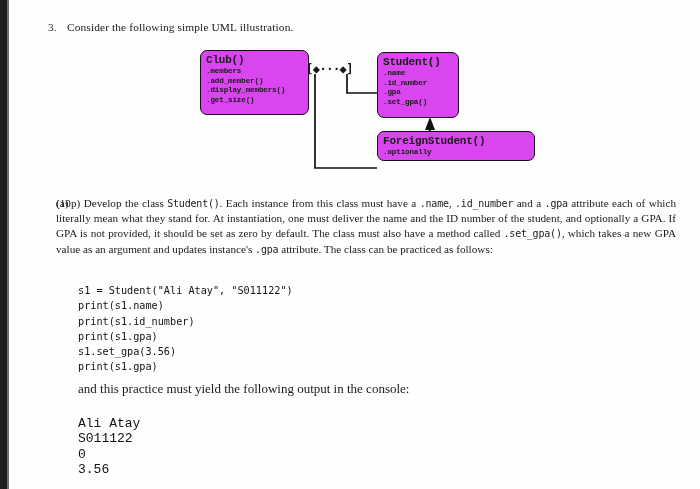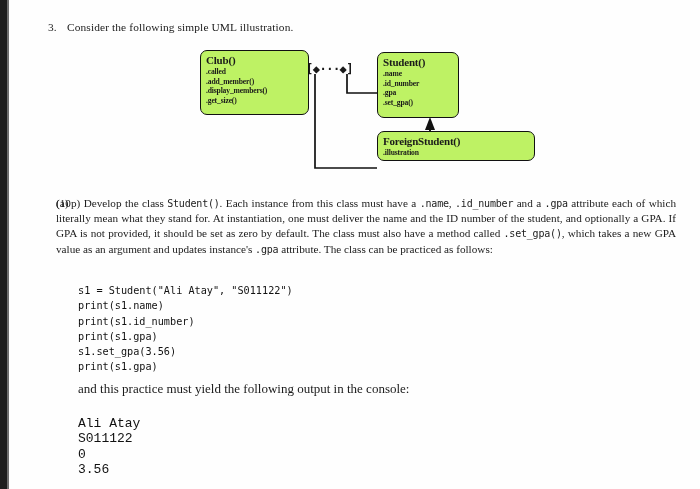--- a/index.html
+++ b/index.html
@@ -51,24 +51,24 @@
   .uml {
     position: absolute;
     left: 0; top: 0;
     width: 700px; height: 489px;
     pointer-events: none;
   }
   .uml-box {
     position: absolute;
     border: 1.6px solid #111;
     border-radius: 7px;
-    background: #bef264;
+    background: #d946ef;
     box-sizing: border-box;
     padding: 2px 4px 3px 5px;
-    font-family: Liberation Serif, serif;
+    font-family: Liberation Mono, monospace;
     pointer-events: auto;
   }
   .uml-title {
     font-size: 11px;
     font-weight: bold;
     letter-spacing: -0.2px;
     line-height: 14px;
     white-space: nowrap;
   }
   .uml-attr {
@@ -154,37 +154,37 @@
   <path d="M 315 74 L 315 168 L 377 168" fill="none" stroke="#111" stroke-width="1.7"></path>
 
   <line x1="430" y1="146" x2="430" y2="126" stroke="#111" stroke-width="1.9"></line>
   <polygon points="430,117 425,130 435,130" fill="#111"></polygon>
 </svg>
 
 <div style="position:absolute;left:306px;top:63px;font-family:'DejaVu Sans Mono',monospace;font-size:12px;font-weight:bold;line-height:12px;letter-spacing:-0.5px;">[◆···◆]</div>
 
 <div class="uml-box" id="box-club">
   <div class="uml-title">Club()</div>
-  <div class="uml-attr">.called</div>
+  <div class="uml-attr">.members</div>
   <div class="uml-attr">.add_member()</div>
   <div class="uml-attr">.display_members()</div>
   <div class="uml-attr">.get_size()</div>
 </div>
 
 <div class="uml-box" id="box-student">
   <div class="uml-title">Student()</div>
   <div class="uml-attr">.name</div>
   <div class="uml-attr">.id_number</div>
   <div class="uml-attr">.gpa</div>
   <div class="uml-attr">.set_gpa()</div>
 </div>
 
 <div class="uml-box" id="box-foreign">
   <div class="uml-title">ForeignStudent()</div>
-  <div class="uml-attr">.illustration</div>
+  <div class="uml-attr">.optionally</div>
 </div>
 
 <div class="part-a">
   <span class="lbl">(a)</span>
   <div class="bodytxt" id="part-a-text"><span>(10p) Develop the class </span><span class="mono">Student()</span><span>. Each instance from this class must have a </span><span class="mono">.name</span><span>, </span><span class="mono">.id_number</span><span> and a </span><span class="mono">.gpa</span><span> attribute each of which literally mean what they stand for. At instantiation, one must deliver the name and the ID number of the student, and optionally a GPA. If GPA is not provided, it should be set as zero by default. The class must also have a method called </span><span class="mono">.set_gpa()</span><span>, which takes a new GPA value as an argument and updates instance's </span><span class="mono">.gpa</span><span> attribute. The class can be practiced as follows:</span></div>
 </div>
 
 <div class="code-block">s1 = Student("Ali Atay", "S011122")
 print(s1.name)
 print(s1.id_number)

